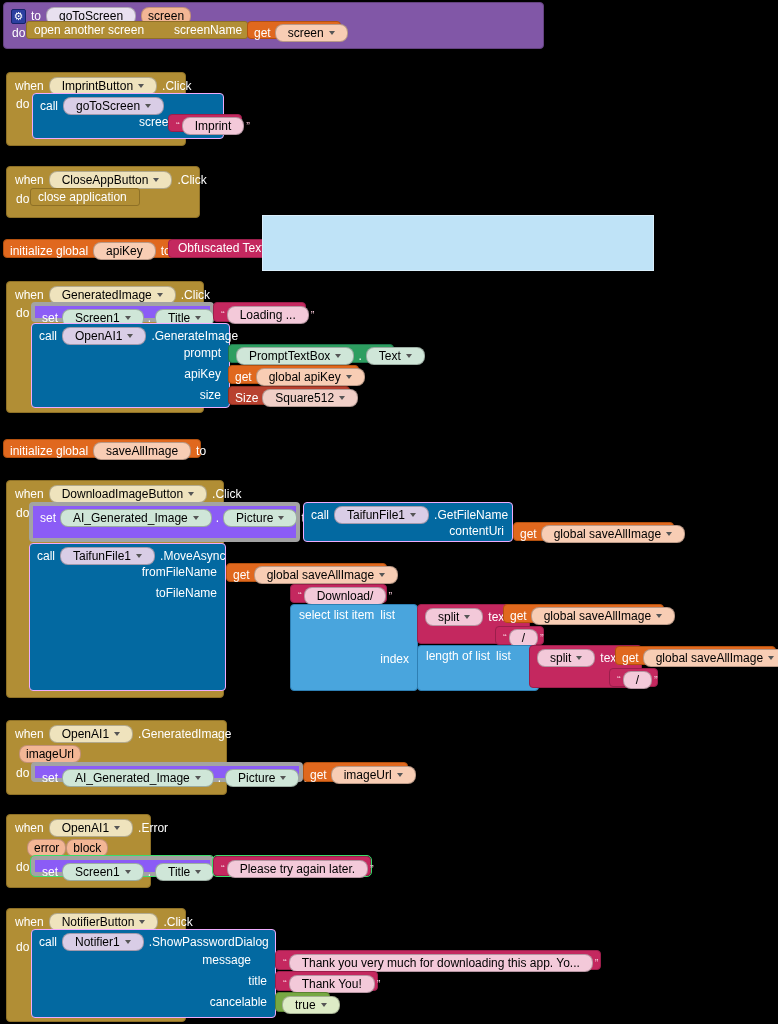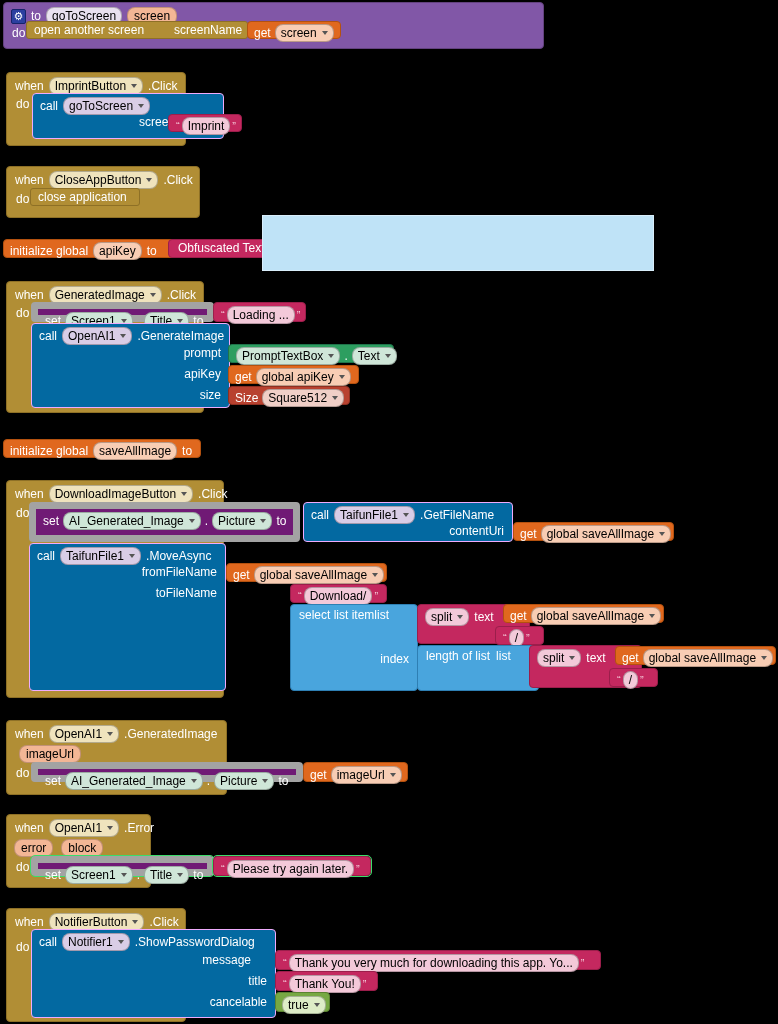--- a/index.html
+++ b/index.html
@@ -15,21 +15,21 @@
   .blk{position:absolute;box-sizing:border-box;}
   .row{display:flex;align-items:center;}
 
   
   .event{background:#b18e35;border:1px solid #8e7026;border-radius:4px;}
   
   .proc{background:#8157a7;border:1px solid #63427f;border-radius:4px;}
   
   .call{background:#0369a1;border:1px solid #f0abfc;border-radius:4px;}
   
-  .setg{background:#701a75;border:7px solid #a3a3a3;border-radius:4px;}
+  .setg{background:#8b5cf6;border:4px solid #a3a3a3;border-radius:4px;}
   
   .cgrn{background:#2d9e60;border:1px solid #1f734a;border-radius:4px;}
   
   .varb{background:#e0681e;border:1px solid #b3510f;border-radius:4px;}
   
   .text{background:#c4285f;border:1px solid #9b1e4b;border-radius:4px;}
   
   .list{background:#49a5dd;border:1px solid #2e7fb3;border-radius:4px;}
   
   .ctrl{background:#b18e35;border:1px solid #8e7026;border-radius:4px;}
@@ -37,21 +37,21 @@
   .helper{background:#b8412f;border:1px solid #8d3021;border-radius:4px;}
   
   .logic{background:#77a843;border:1px solid #5b8231;border-radius:4px;}
 
   .lbl{white-space:nowrap;color:#fff;font-size:12px;line-height:13px;}
 
   
   .field{
     display:inline-flex;align-items:center;gap:3px;
     background:#fff;color:#000;border-radius:8px;
-    padding:1px 5px;font-size:12px;line-height:14px;white-space:nowrap;
+    padding:1px 12px;font-size:12px;line-height:14px;white-space:nowrap;
     border:1px solid rgba(0,0,0,.25);
   }
   .field.ghost{background:rgba(255,255,255,.82);}
   .field.gr{background:#cfe6d8;}
   .field.or{background:#f8cdb4;}
   .field.te{background:#f3c9d9;}
   .field.pu{background:#d9cde6;}
   .field.gd{background:#efe3bd;}
   .field.rd{background:#f0cfc7;}
   .field.lg{background:#ddecc6;}
@@ -358,21 +358,21 @@
 
   <div class="blk text" style="left:290px;top:584px;width:97px;height:19px;">
     <div class="row" style="position:absolute;left:5px;top:2px;">
       <span class="q">“</span>
       <span class="field te">Download/</span>
       <span class="q">”</span>
     </div>
   </div>
 
   <div class="blk list" style="left:290px;top:604px;width:128px;height:87px;">
-    <div class="row" style="position:absolute;left:8px;top:4px;">
+    <div class="row" style="position:absolute;left:8px;top:4px;gap:6px;">
       <span class="lbl">select list item</span>
       <span class="lbl">list</span>
     </div>
     <div class="row" style="position:absolute;right:8px;top:48px;">
       <span class="lbl">index</span>
     </div>
   </div>
 
   <div class="blk text" style="left:417px;top:604px;width:113px;height:40px;">
     <div class="row" style="position:absolute;left:7px;top:3px;gap:5px;">
@@ -481,21 +481,21 @@
 
   <div class="blk event" style="left:6px;top:814px;width:145px;height:74px;">
     <div class="row" style="position:absolute;left:8px;top:4px;gap:5px;">
       <span class="lbl">when</span>
       <span class="field gd">
         <span>OpenAI1</span>
           <i class="caret"></i>
       </span>
       <span class="lbl">.Error</span>
     </div>
-    <div class="row" style="position:absolute;left:7px;top:24px;gap:8px;">
+    <div class="row" style="position:absolute;left:20px;top:24px;">
       <span class="param">error</span>
       <span class="param">block</span>
     </div>
     <div class="row" style="position:absolute;left:9px;top:46px;">
       <span class="lbl">do</span>
     </div>
   </div>
   <div class="blk setg sel" style="left:31px;top:856px;width:183px;height:20px;">
     <div class="row" style="position:absolute;left:7px;top:3px;gap:4px;">
       <span class="lbl">set</span>

